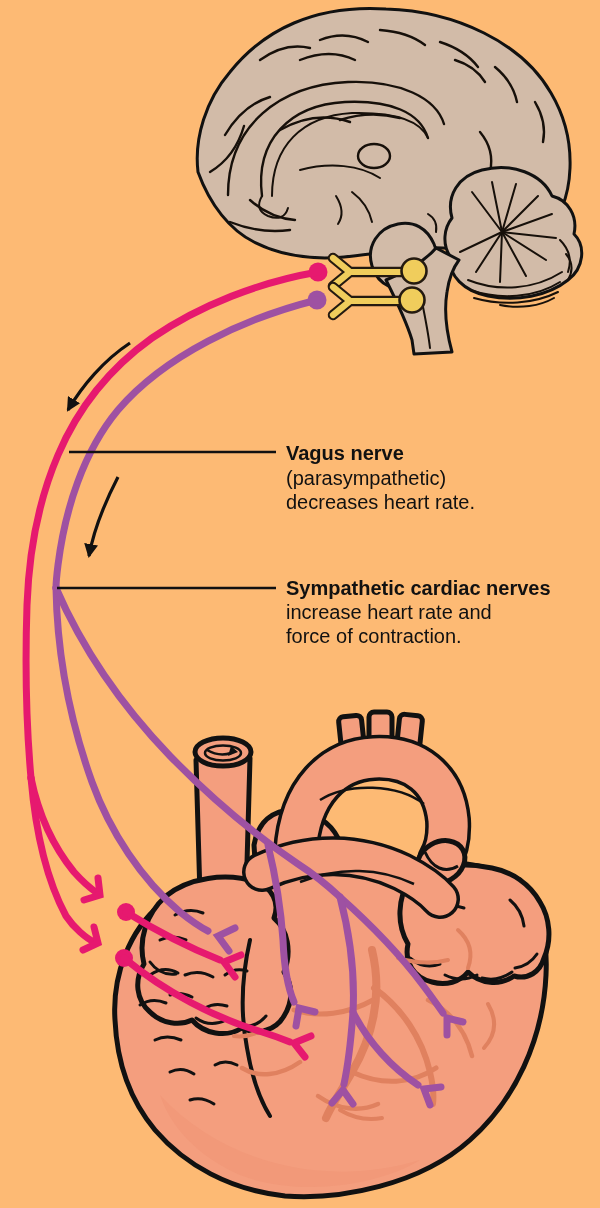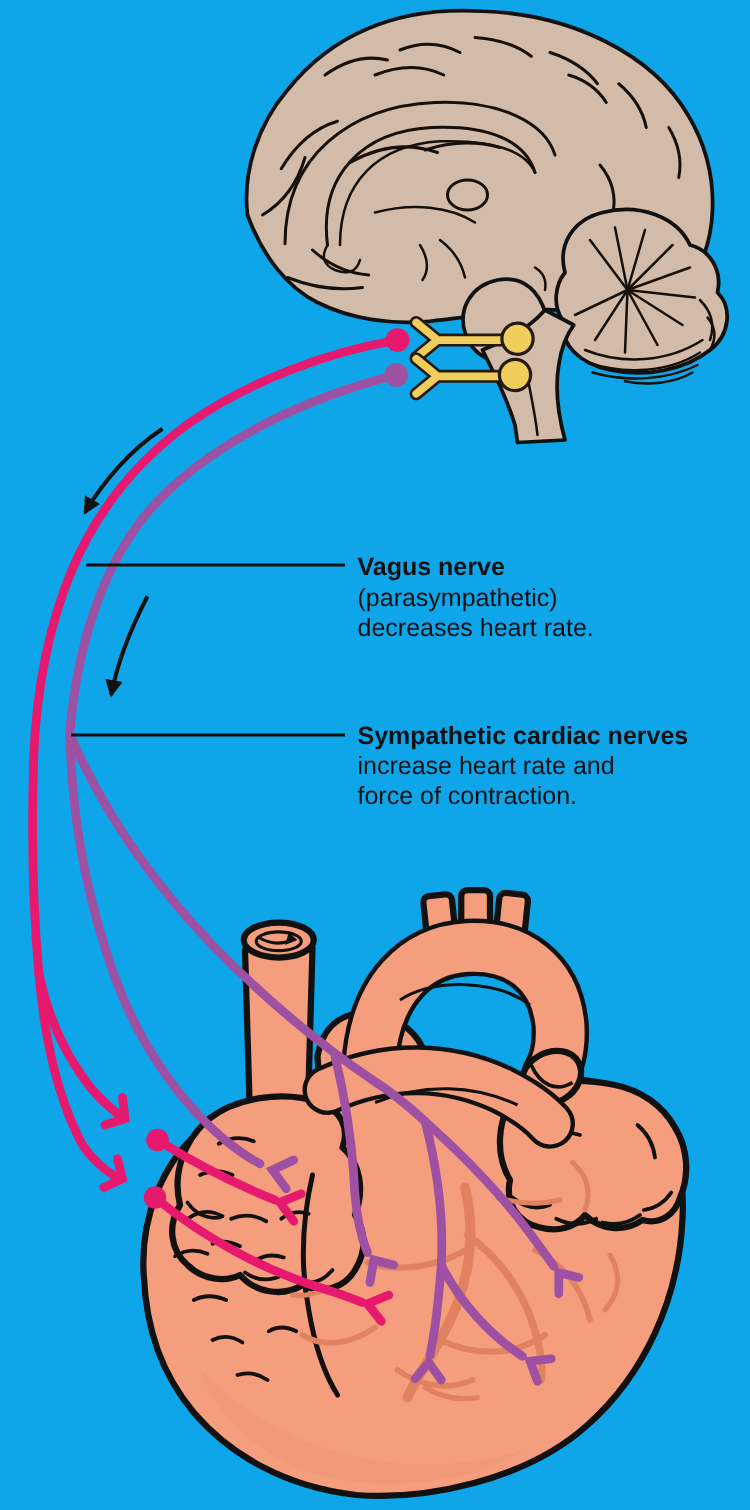--- a/index.html
+++ b/index.html
@@ -1,16 +1,16 @@
 <!DOCTYPE html>
 <html style="--outline: #111111; --vagus: #E6196F; --sympathetic: #9E51A2; --neuron-yellow: #F0CD5C; --brain-tan: #D2BBA8; --heart-salmon: #F49E7E; --coronary: #E0815F;"><head>
 <meta charset="utf-8">
 <style>
   html,body{margin:0;padding:0;background:#fff;}
-  .stage{width:600px;height:1208px;background:#0ea5e9;position:relative;overflow:hidden;
+  .stage{width:600px;height:1208px;background:#fdba74;position:relative;overflow:hidden;
          font-family:"Liberation Sans",sans-serif;}
   svg{display:block;}
   
   .brain-fill{fill:var(--brain-tan,#D2BBA8);stroke:var(--outline,#111);stroke-width:3;stroke-linejoin:round;}
   .brain-line{stroke:#17100a;fill:none;stroke-width:2.4;stroke-linecap:round;}
   .brain-line-thin{stroke:#17100a;fill:none;stroke-width:2;stroke-linecap:round;}
   .heart-fill{fill:var(--heart-salmon,#F49E7E);stroke:var(--outline,#111);stroke-width:5;stroke-linejoin:round;}
   .heart-line{stroke:var(--outline,#111);fill:none;stroke-linecap:round;}
   .vessel{stroke:var(--coronary,#E0815F);fill:none;stroke-linecap:round;}
   .vagus-s{stroke:var(--vagus,#E6196F);fill:none;stroke-linecap:round;stroke-width:7;}

